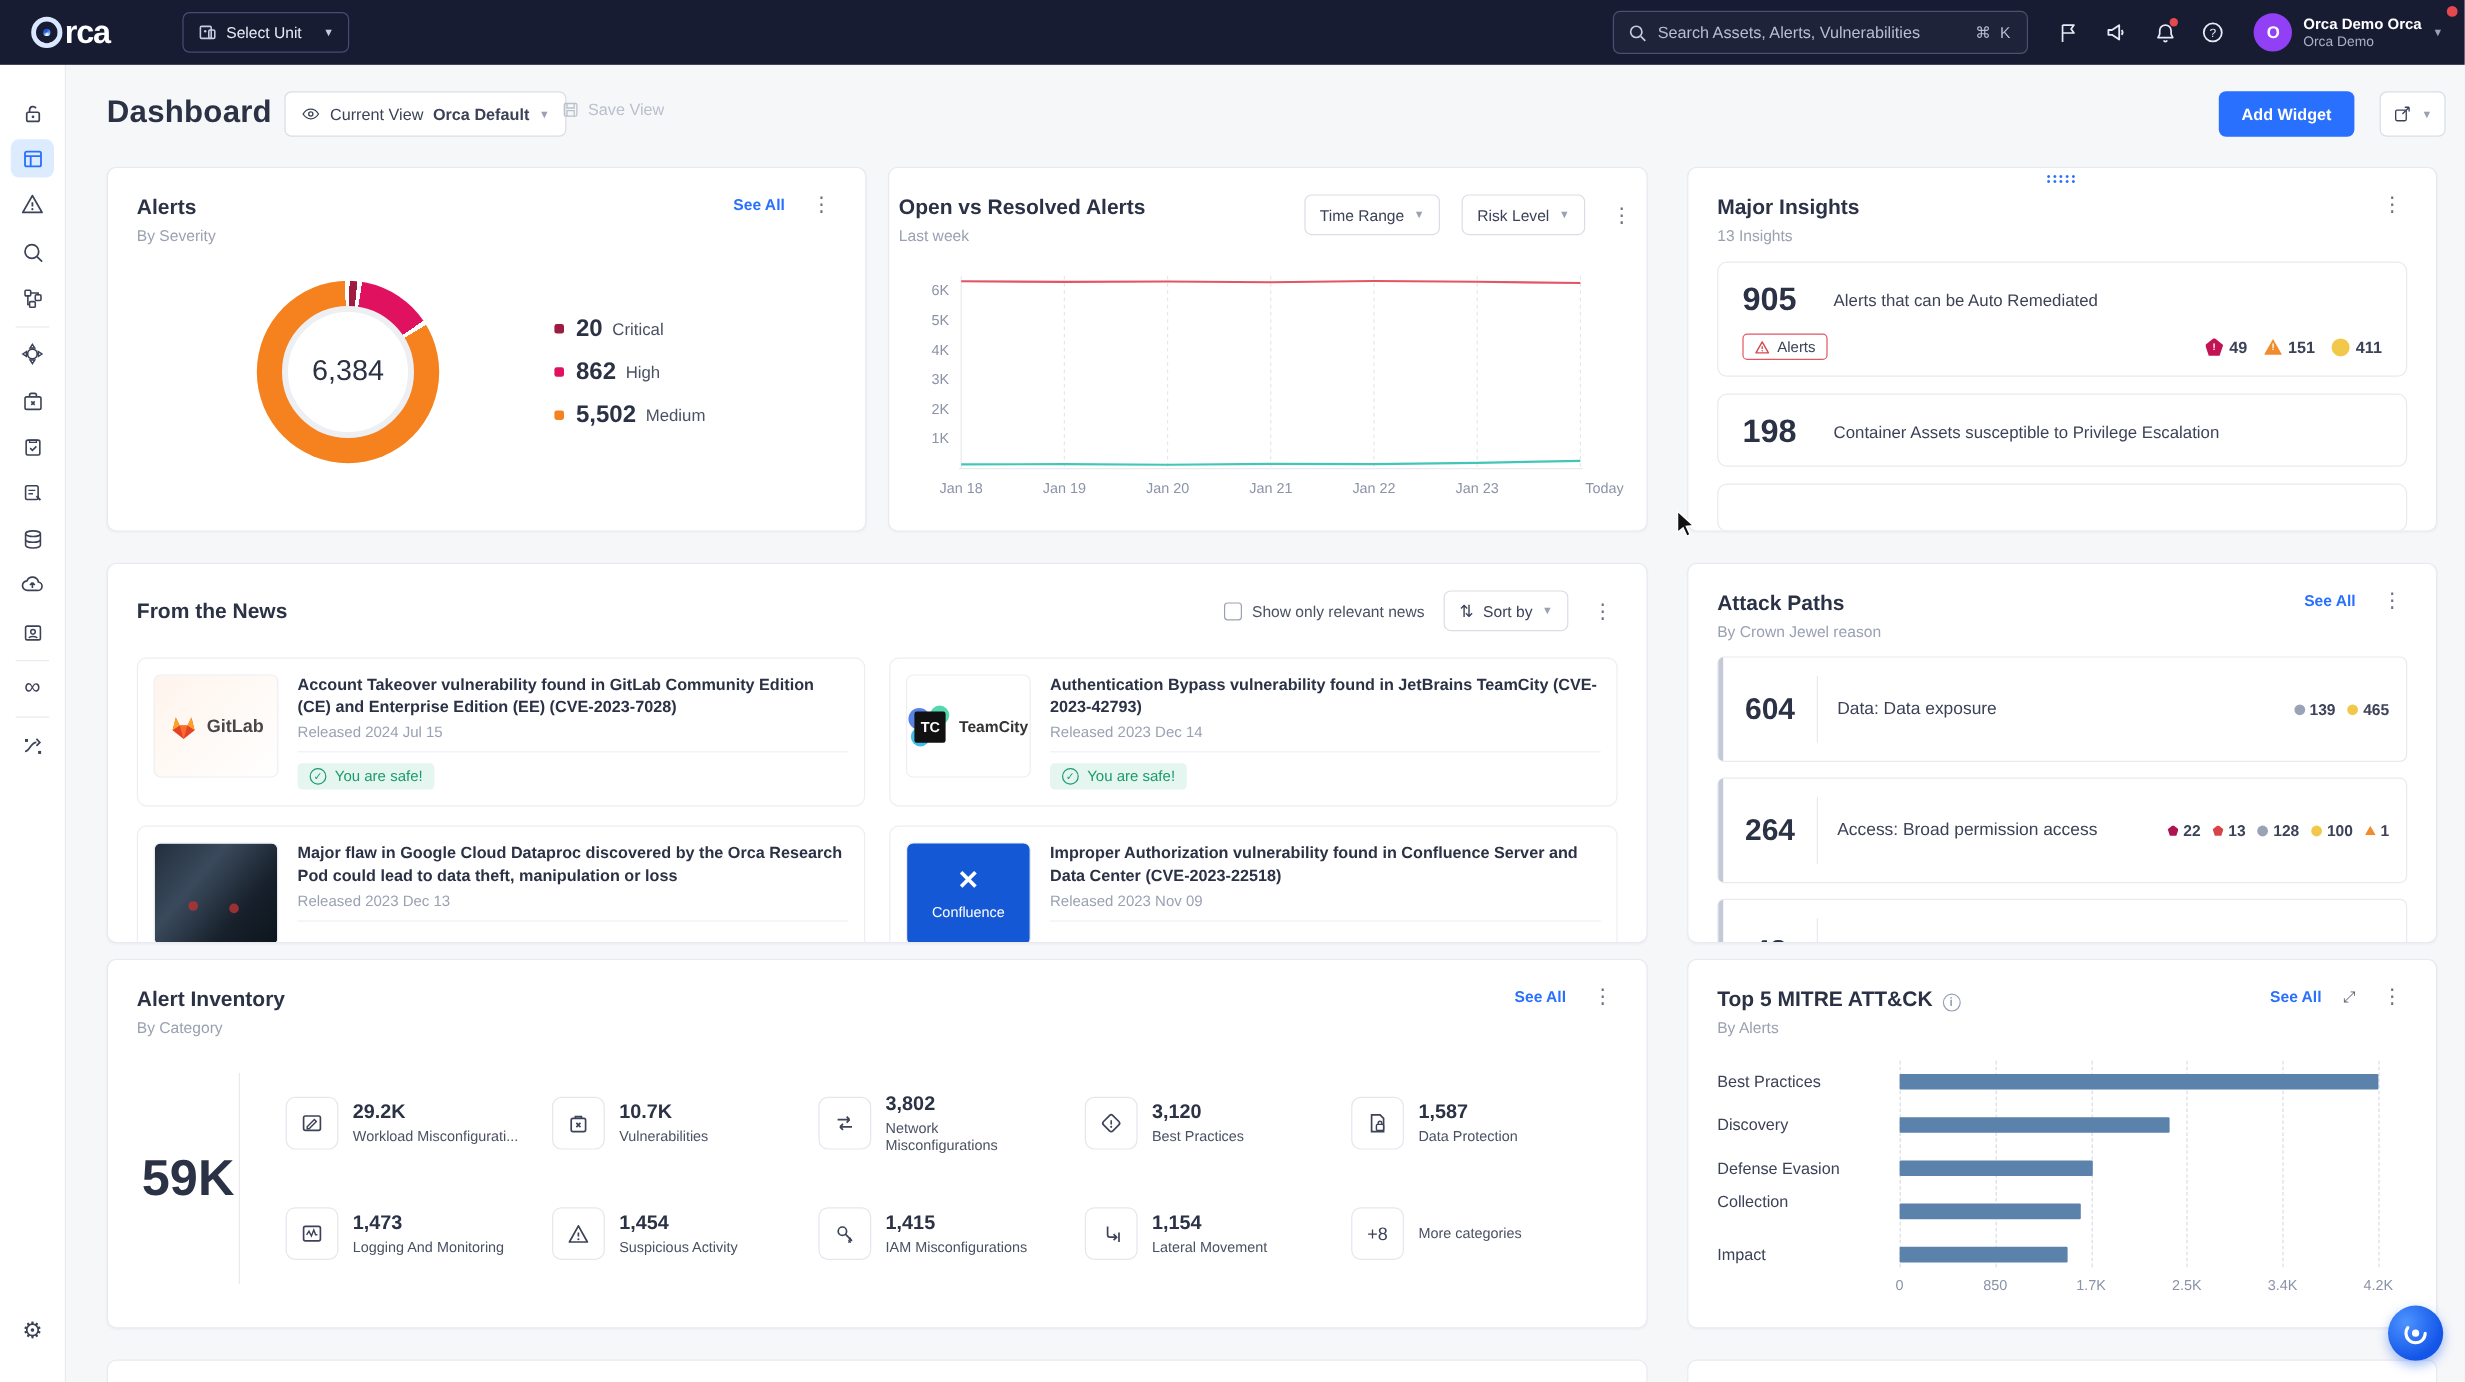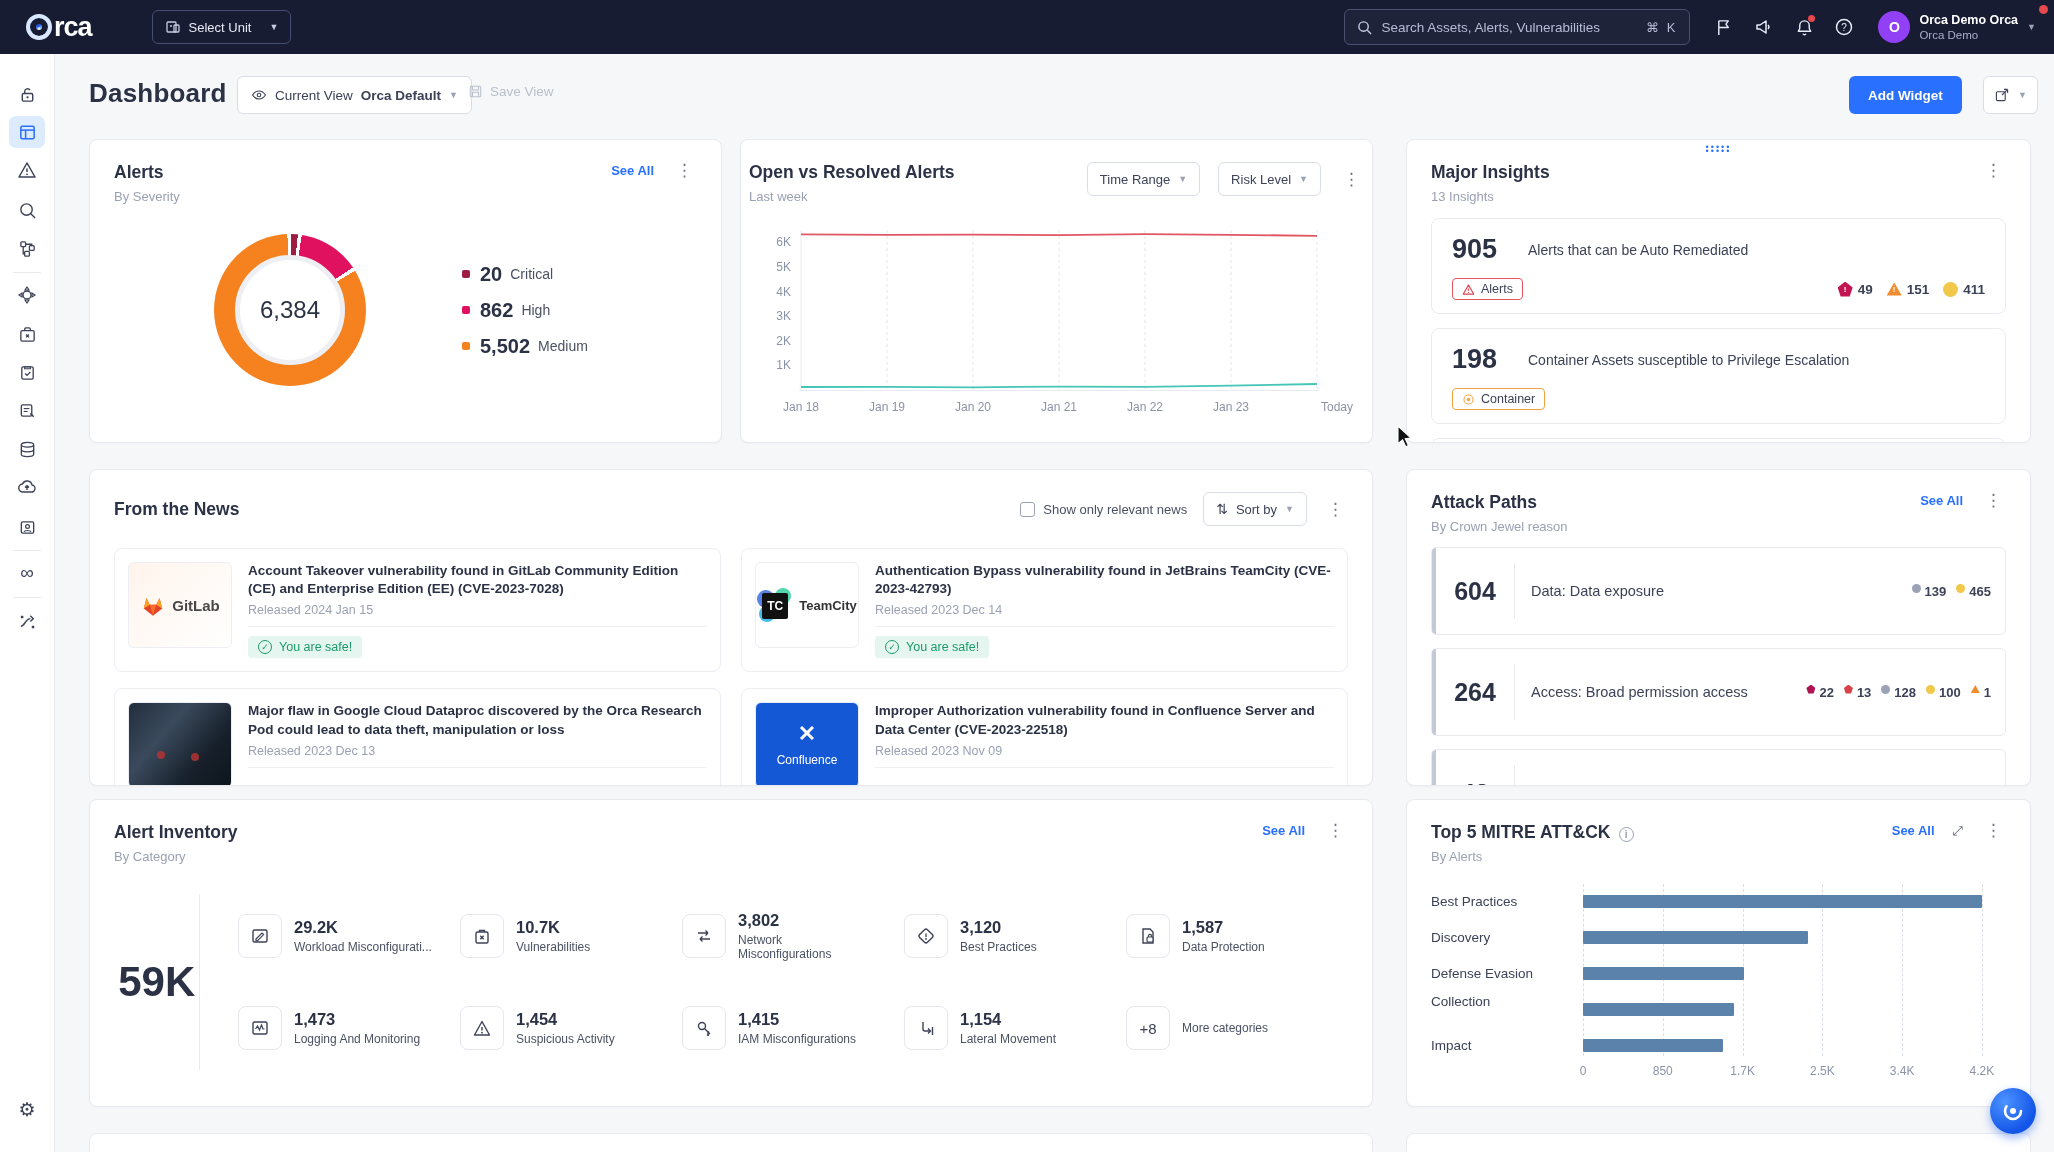--- a/index.html
+++ b/index.html
@@ -117,21 +117,21 @@
   .conf-t { font-size:12px; }
 
   
   #attack-card { left:1406px; top:469px; width:625px; height:317px; padding:22px 24px; }
   .ap-row { position:relative; display:flex; align-items:center; border:1px solid #E8EAF0; border-radius:6px; margin-top:13px; height:88px; padding-left:4px; }
   .ap-row::before { content:""; position:absolute; left:0; top:0; bottom:0; width:4px; background:#C3C9D6; border-radius:4px 0 0 4px; }
   .ap-num { width:78px; text-align:center; font-size:25px; font-weight:600; color:#2B3245; }
   .ap-sep { width:1px; height:56px; background:#E8EAF0; margin-right:16px; }
   .ap-lab { font-size:14.5px; color:#3C4257; }
   .ap-chips { margin-left:auto; margin-right:14px; display:flex; align-items:center; gap:10px; }
-  .chip { display:flex; align-items:flex-start; gap:4px; font-size:13px; font-weight:600; color:#3C4257; }
+  .chip { display:flex; align-items:center; gap:4px; font-size:13px; font-weight:600; color:#3C4257; }
   .chip .sev { width:9px; height:9px; }
 
   
   #inventory-card { left:89px; top:799px; width:1284px; height:308px; padding:22px 24px; }
   .inv-body { display:flex; margin-top:26px; }
   .inv-total { width:150px; display:flex; align-items:center; justify-content:center; font-size:42px; font-weight:600; color:#2B3245; }
   .inv-sep { width:1px; background:#E8EAF0; margin:4px 0; }
   .inv-grid { display:grid; grid-template-columns:repeat(5,222px); grid-auto-rows:92px; margin-left:38px; align-items:center; }
   .inv-item { display:flex; align-items:center; gap:12px; }
   .inv-ic { width:44px; height:44px; border:1px solid #E4E7EE; border-radius:8px; display:flex; align-items:center; justify-content:center; flex:none; color:#3C4257; }
@@ -478,29 +478,20 @@
         </span>
       </div>
     </div>
   </div>
 
   <div class="ins-card">
     <div class="ins-row1">
       <span class="ins-num">198</span>
       <span class="ins-txt">Container Assets susceptible to Privilege Escalation</span>
     </div>
-    <div class="ins-row2">
-      <span class="tag orange">
-        <svg width="13" height="13" viewBox="0 0 20 20">
-            <circle cx="10" cy="10" r="7" fill="none" stroke="#F0A33F" stroke-width="1.6"></circle>
-            <circle cx="10" cy="10" r="2.6" fill="#F0A33F"></circle>
-          </svg>
-        <span>Container</span>
-      </span>
-    </div>
   </div>
 
   <div class="ins-card" style="height:40px"></div>
 </div>
 
 <div class="card" id="news-card">
   <div class="w-head" style="align-items:center">
     <div class="w-title">From the News</div>
     <div class="news-controls">
       <span class="chk"></span>
@@ -518,21 +509,21 @@
       <div class="thumb th-gitlab">
         <svg width="26" height="24" viewBox="0 0 24 22">
             <path d="M12 21 3.5 14.2 6 4.5l3 6.2h6l3-6.2 2.5 9.7z" fill="#E24329"></path>
             <path d="M12 21 9 10.7h6z" fill="#FC6D26"></path>
             <path d="M3.5 14.2 6 4.5l3 6.2zM20.5 14.2 18 4.5l-3 6.2z" fill="#FCA326"></path>
           </svg>
         <span class="gl-text">GitLab</span>
       </div>
       <div>
         <div class="news-tt">Account Takeover vulnerability found in GitLab Community Edition (CE) and Enterprise Edition (EE) (CVE-2023-7028)</div>
-        <div class="news-rel">Released 2024 Jan 15</div>
+        <div class="news-rel">Released 2024 Jul 15</div>
         <div class="news-div"></div>
         <span class="safe">
           <span class="safe-ck">✓</span>
           <span>You are safe!</span>
         </span>
       </div>
     </div>
     <div class="news-item">
       <div class="thumb th-tc">
         <span class="tc-badge">

